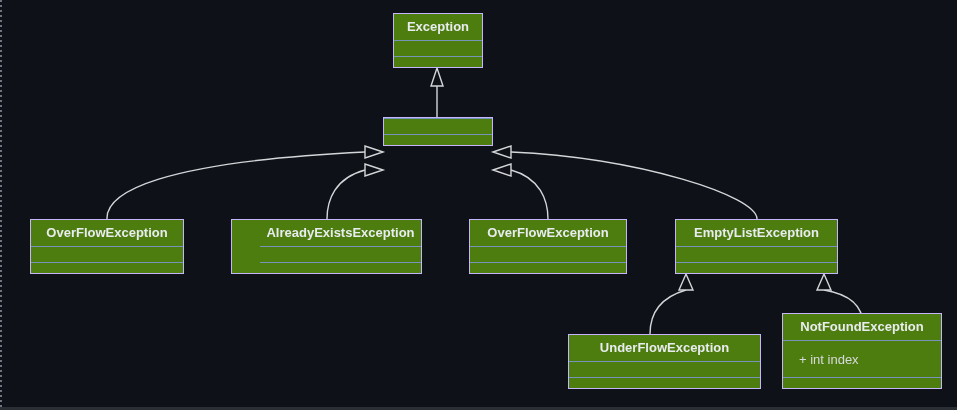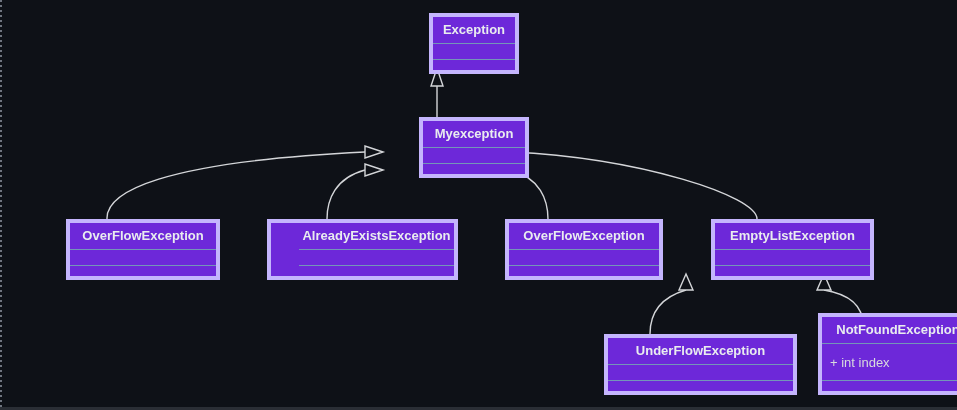--- a/index.html
+++ b/index.html
@@ -19,24 +19,23 @@
   }
   .edges {
     position: absolute;
     left: 0; top: 0;
     width: 957px;
     height: 410px;
   }
   .uml-class {
     position: absolute;
     box-sizing: border-box;
-    border: 4px solid #c4b5fd;
-    background: #6d28d9;
+    border: 1px solid #c4b5fd;
+    background: #4d7c0f;
     color: #e9ecef;
-    margin-left: 36px;
   }
   .uml-title {
     height: 26px;
     line-height: 26px;
     text-align: center;
     font-weight: bold;
     font-size: 13px;
     white-space: nowrap;
     overflow: hidden;
   }
@@ -46,21 +45,21 @@
   }
   .uml-attrs.tall {
     height: 36px;
     display: flex;
     align-items: center;
   }
   .uml-field {
     font-size: 13px;
     font-weight: normal;
     color: #d8dadd;
-    padding-left: 8px;
+    padding-left: 16px;
     white-space: nowrap;
   }
   .uml-methods {
     height: 10px;
     border-top: 1px solid #7495b8;
   }
   
   .c-exception       { left: 393px; top: 13px;  width: 90px;  }
   .c-myexception     { left: 383px; top: 117px; width: 110px; }
   .c-invalidid       { left: 30px;  top: 219px; width: 154px; }
@@ -125,21 +124,20 @@
     <polygon class="arrow-head" points="824,274 817,290 831,290"></polygon>
   </svg>
 
   <div class="uml-class c-exception">
     <div class="uml-title">Exception</div>
     <div class="uml-attrs"></div>
     <div class="uml-methods"></div>
   </div>
 
   <div class="uml-class c-myexception">
-    <div class="uml-title">Myexception</div>
     <div class="uml-attrs"></div>
     <div class="uml-methods"></div>
   </div>
 
   <div class="uml-class c-invalidid">
     <div class="uml-title">OverFlowException</div>
     <div class="uml-attrs"></div>
     <div class="uml-methods"></div>
   </div>
 

